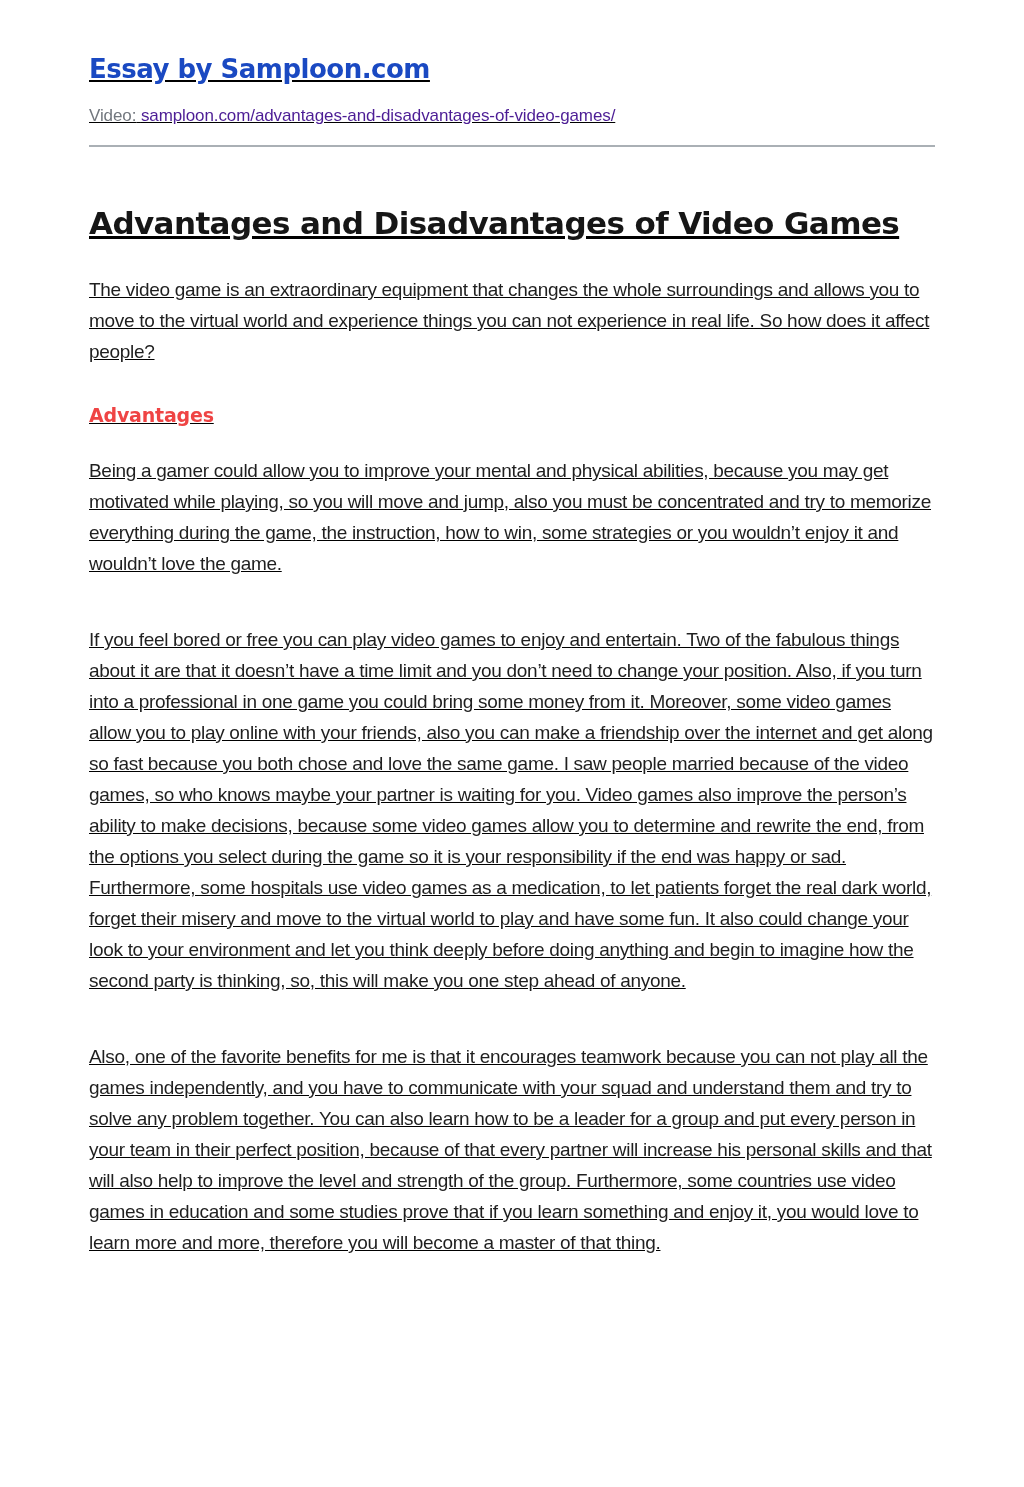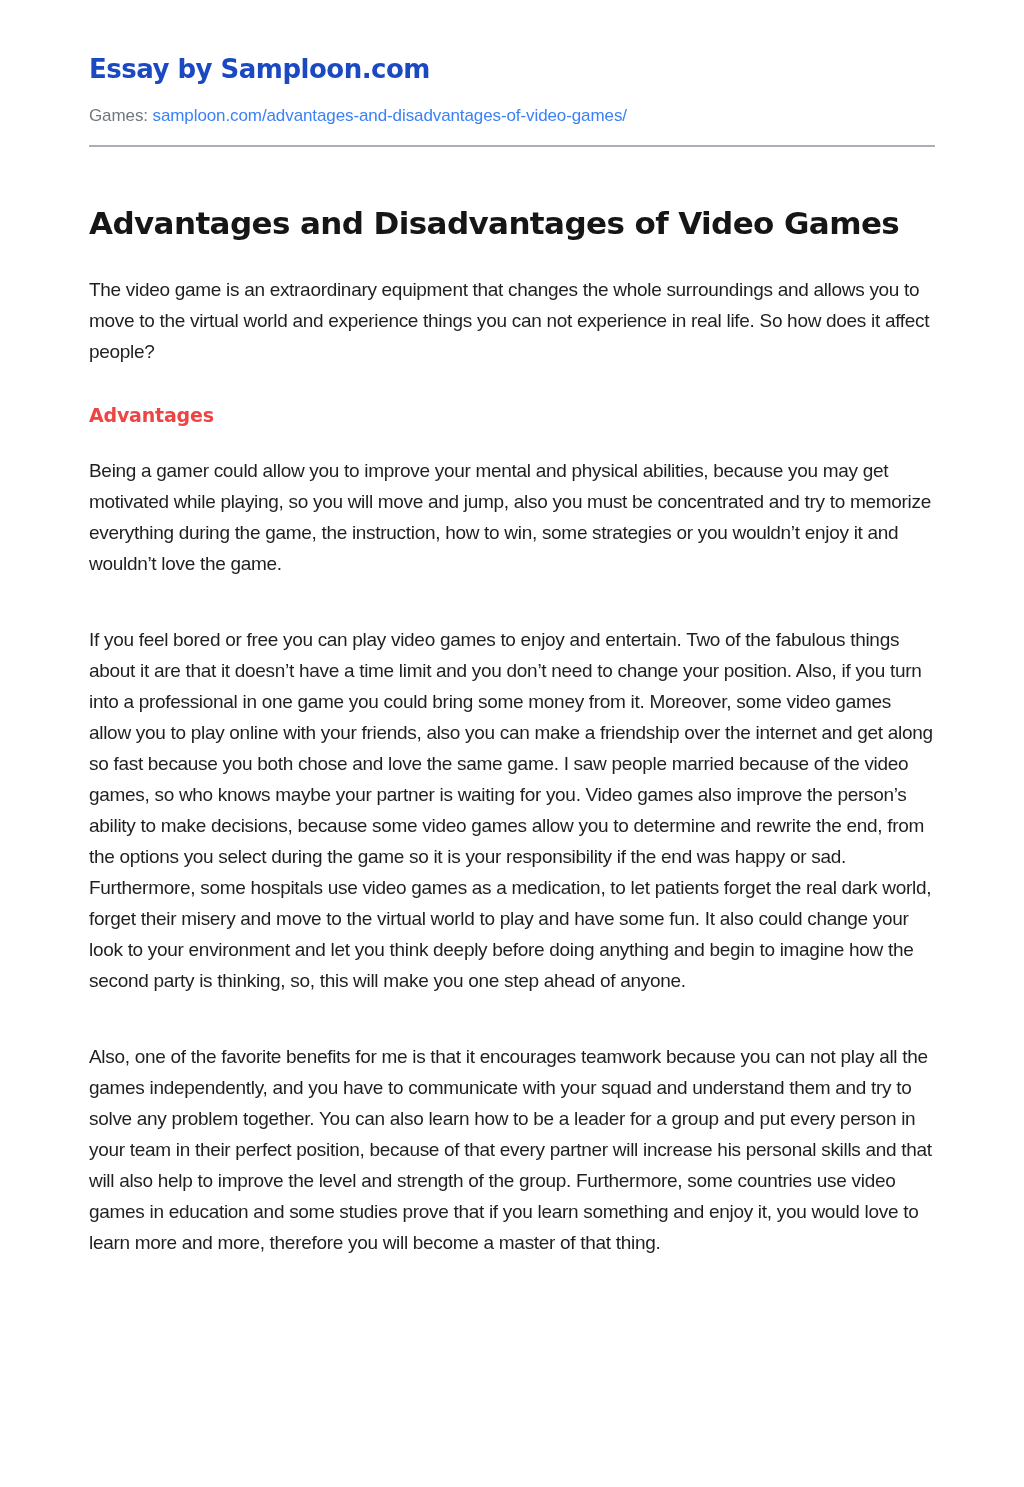--- a/index.html
+++ b/index.html
@@ -13,39 +13,40 @@
     overflow: hidden;
     font-family: "Liberation Sans", sans-serif;
     -webkit-font-smoothing: antialiased;
   }
   .page {
     box-sizing: border-box;
     width: 1024px;
     height: 1137px;
     padding: 54px 89px 16px 89px;
     background: #ffffff;
+    text-decoration: underline;
   }
   .brand {
     font-family: "DejaVu Sans", sans-serif;
     font-weight: 700;
     font-size: 26px;
     line-height: 30px;
     color: #1a49c2;
     letter-spacing: -0.5px;
     margin: 0;
   }
   .source-row {
     margin-top: 22px;
     font-size: 17px;
     line-height: 20px;
     color: #72777e;
     letter-spacing: -0.1px;
   }
   .source-link {
-    color: #3b82f6;
+    color: #4c1d95;
     text-decoration: none;
     cursor: pointer;
   }
   .divider {
     border: none;
     border-top: 2px solid #aab0b5;
     margin: 19px 0 0 0;
   }
   h1.title {
     font-family: "DejaVu Sans", sans-serif;
@@ -82,21 +83,21 @@
   }
 </style>
 </head>
 <body>
 
 <div class="page">
 
   <div class="brand">Essay by Samploon.com</div>
 
   <div class="source-row">
-    <span>Games:</span>
+    <span>Video:</span>
     <span> </span>
     <a class="source-link">samploon.com/advantages-and-disadvantages-of-video-games/</a>
   </div>
 
   <hr class="divider">
 
   <h1 class="title">Advantages and Disadvantages of Video Games</h1>
 
   <div class="body-text">
 

